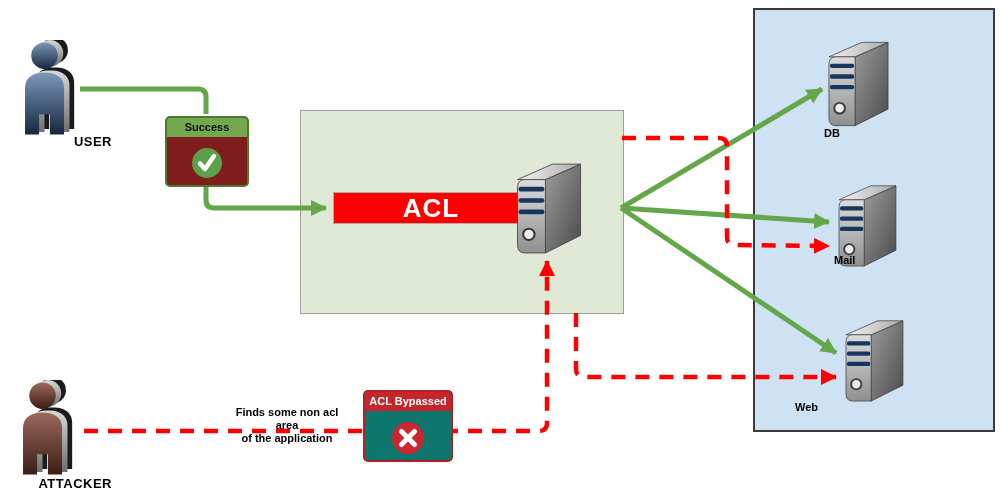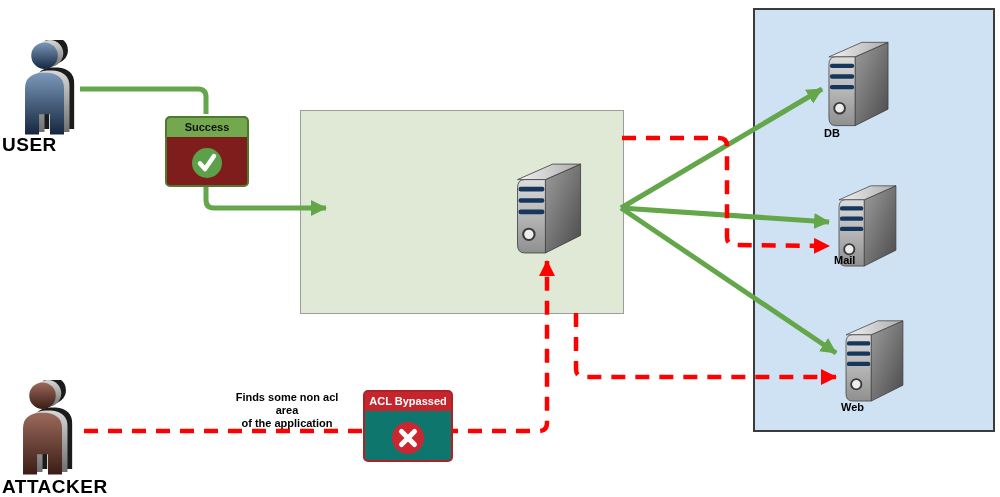--- a/index.html
+++ b/index.html
@@ -44,27 +44,27 @@
   .bypass-card .body svg{position:absolute;left:50%;top:50%;transform:translate(-50%,-50%);}
   
   .acl-banner{
     left:333px;top:192px;width:196px;height:32px;
     background:#fe0000;border:1px solid #aaaaaa;box-sizing:border-box;
     color:#ffffff;font-size:26px;font-weight:bold;text-align:center;line-height:30px;
     letter-spacing:1px;
   }
   
   .actor-label{
-    font-size:19px;font-weight:bold;color:#000000;text-align:left;letter-spacing:.5px;
+    font-size:13px;font-weight:bold;color:#000000;text-align:right;letter-spacing:.5px;
   }
   .srv-label{
     font-size:11px;font-weight:bold;color:#000000;width:64px;
   }
   .note{
-    left:228px;top:391px;width:118px;text-align:center;
+    left:228px;top:406px;width:118px;text-align:center;
     font-size:11px;font-weight:bold;color:#000000;line-height:13px;
   }
 </style>
 </head>
 <body>
 
 <div class="canvas">
 
   <svg width="0" height="0" style="position:absolute" aria-hidden="true">
     <defs>
@@ -157,39 +157,42 @@
   <div class="abs node card success-card">
     <div class="hdr">Success</div>
     <div class="body">
       <svg width="34" height="34" viewBox="0 0 34 34">
         <circle cx="17" cy="17" r="15" fill="#5da04a"></circle>
         <path d="M 10 17.5 L 15 23 L 24 10" fill="none" stroke="#ffffff" stroke-width="4.5" stroke-linecap="round" stroke-linejoin="round"></path>
       </svg>
     </div>
   </div>
 
+  <div class="abs node acl-banner">
+    <span>ACL</span>
+  </div>
 
   <svg class="abs node" style="left:514px;top:161px" width="69" height="93" viewBox="0 0 64 90">
     <use href="#server-shape"></use>
   </svg>
 
   <svg class="abs node" style="left:827px;top:39px" width="62" height="88" viewBox="0 0 64 90">
     <use href="#server-shape"></use>
   </svg>
   <div class="abs node srv-label" style="left:824px;top:127px">DB</div>
 
   <svg class="abs node" style="left:836px;top:183px" width="62" height="84" viewBox="0 0 64 90">
     <use href="#server-shape"></use>
   </svg>
   <div class="abs node srv-label" style="left:834px;top:254px">Mail</div>
 
   <svg class="abs node" style="left:843px;top:318px" width="62" height="84" viewBox="0 0 64 90">
     <use href="#server-shape"></use>
   </svg>
-  <div class="abs node srv-label" style="left:841px;top:401px">Web</div>
+  <div class="abs node srv-label" style="left:795px;top:401px">Web</div>
 
   <div class="abs node note">
     <div>Finds some non acl area</div>
     <div>of the application</div>
   </div>
 
   <div class="abs node card bypass-card">
     <div class="hdr">ACL Bypassed</div>
     <div class="body">
       <svg width="36" height="36" viewBox="0 0 36 36">

